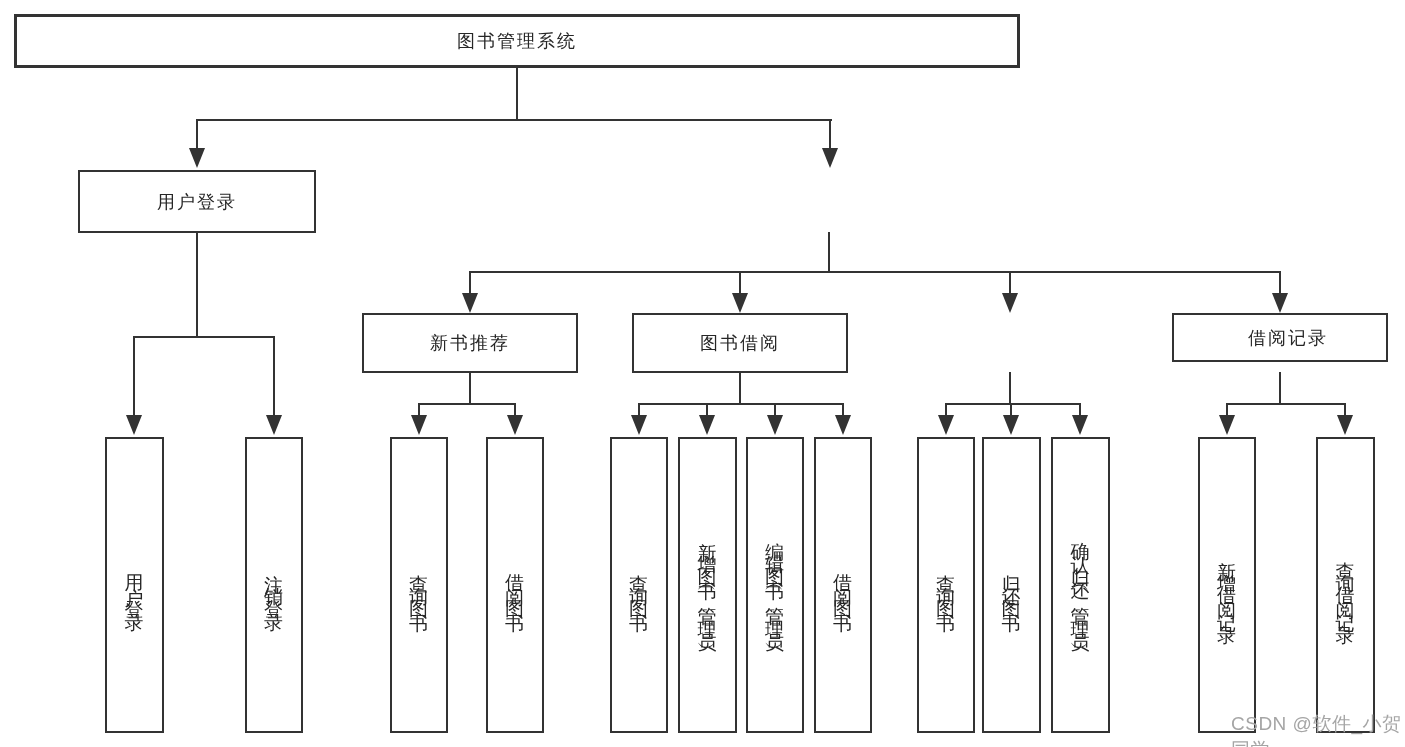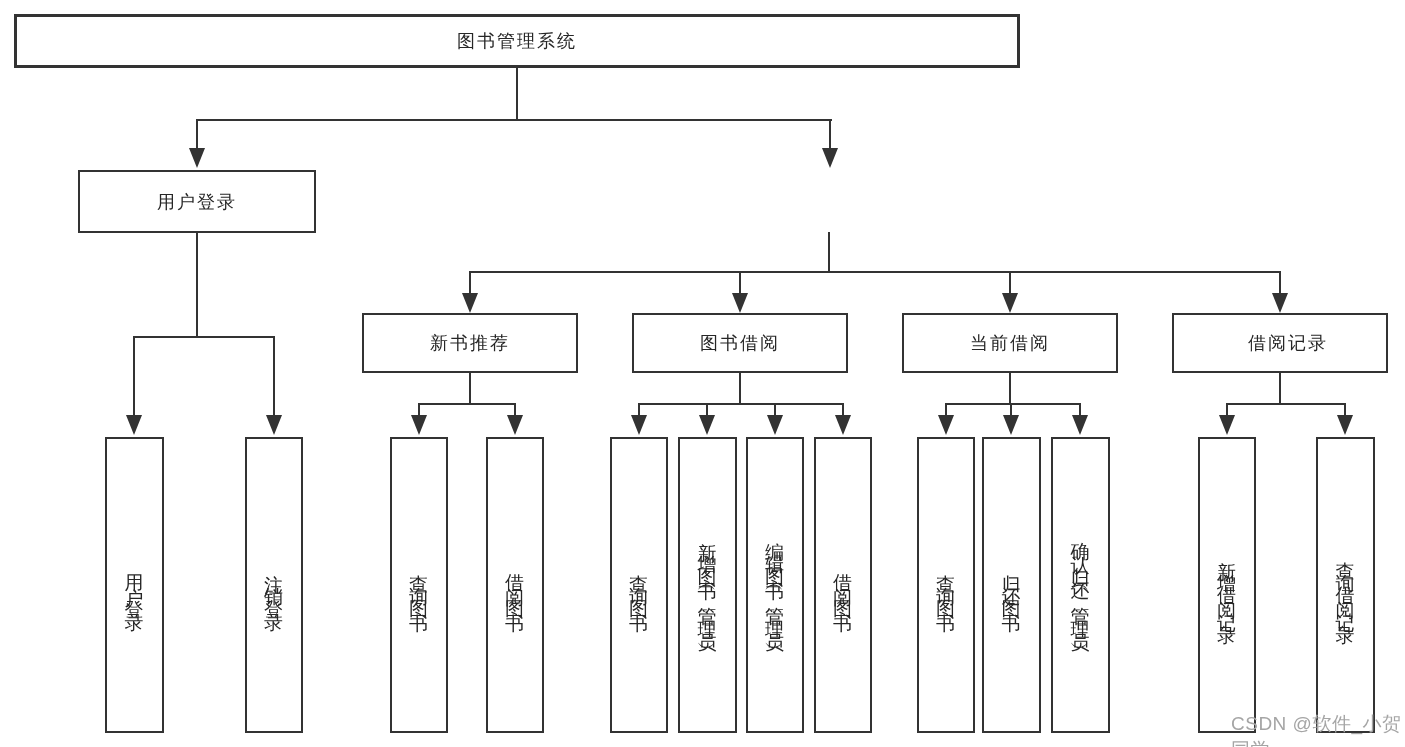--- a/index.html
+++ b/index.html
@@ -68,22 +68,21 @@
   <div class="arrow" style="left:462px;top:293px;"></div>
   <div class="line" style="left:739px;top:271px;width:2px;height:24px;"></div>
   <div class="arrow" style="left:732px;top:293px;"></div>
   <div class="line" style="left:1009px;top:271px;width:2px;height:24px;"></div>
   <div class="arrow" style="left:1002px;top:293px;"></div>
   <div class="line" style="left:1279px;top:271px;width:2px;height:24px;"></div>
   <div class="arrow" style="left:1272px;top:293px;"></div>
 
   <div class="box hbox" style="left:362px;top:313px;width:216px;height:60px;">新书推荐</div>
   <div class="box hbox" style="left:632px;top:313px;width:216px;height:60px;">图书借阅</div>
-  <div class="box hbox" style="left:902px;top:313px;width:216px;height:60px;">当前借阅</div>
-  <div class="box hbox" style="left:1172px;top:313px;width:216px;height:60px;padding-left:16px;">借阅记录</div>
+  <div class="box hbox" style="left:1172px;top:313px;width:216px;height:49px;padding-left:16px;">借阅记录</div>
 
   <div class="line" style="left:469px;top:372px;width:2px;height:33px;"></div>
   <div class="line" style="left:418px;top:403px;width:98px;height:2px;"></div>
   <div class="line" style="left:418px;top:403px;width:2px;height:14px;"></div>
   <div class="arrow" style="left:411px;top:415px;"></div>
   <div class="line" style="left:514px;top:403px;width:2px;height:14px;"></div>
   <div class="arrow" style="left:507px;top:415px;"></div>
 
   <div class="line" style="left:739px;top:372px;width:2px;height:33px;"></div>
   <div class="line" style="left:638px;top:403px;width:206px;height:2px;"></div>

